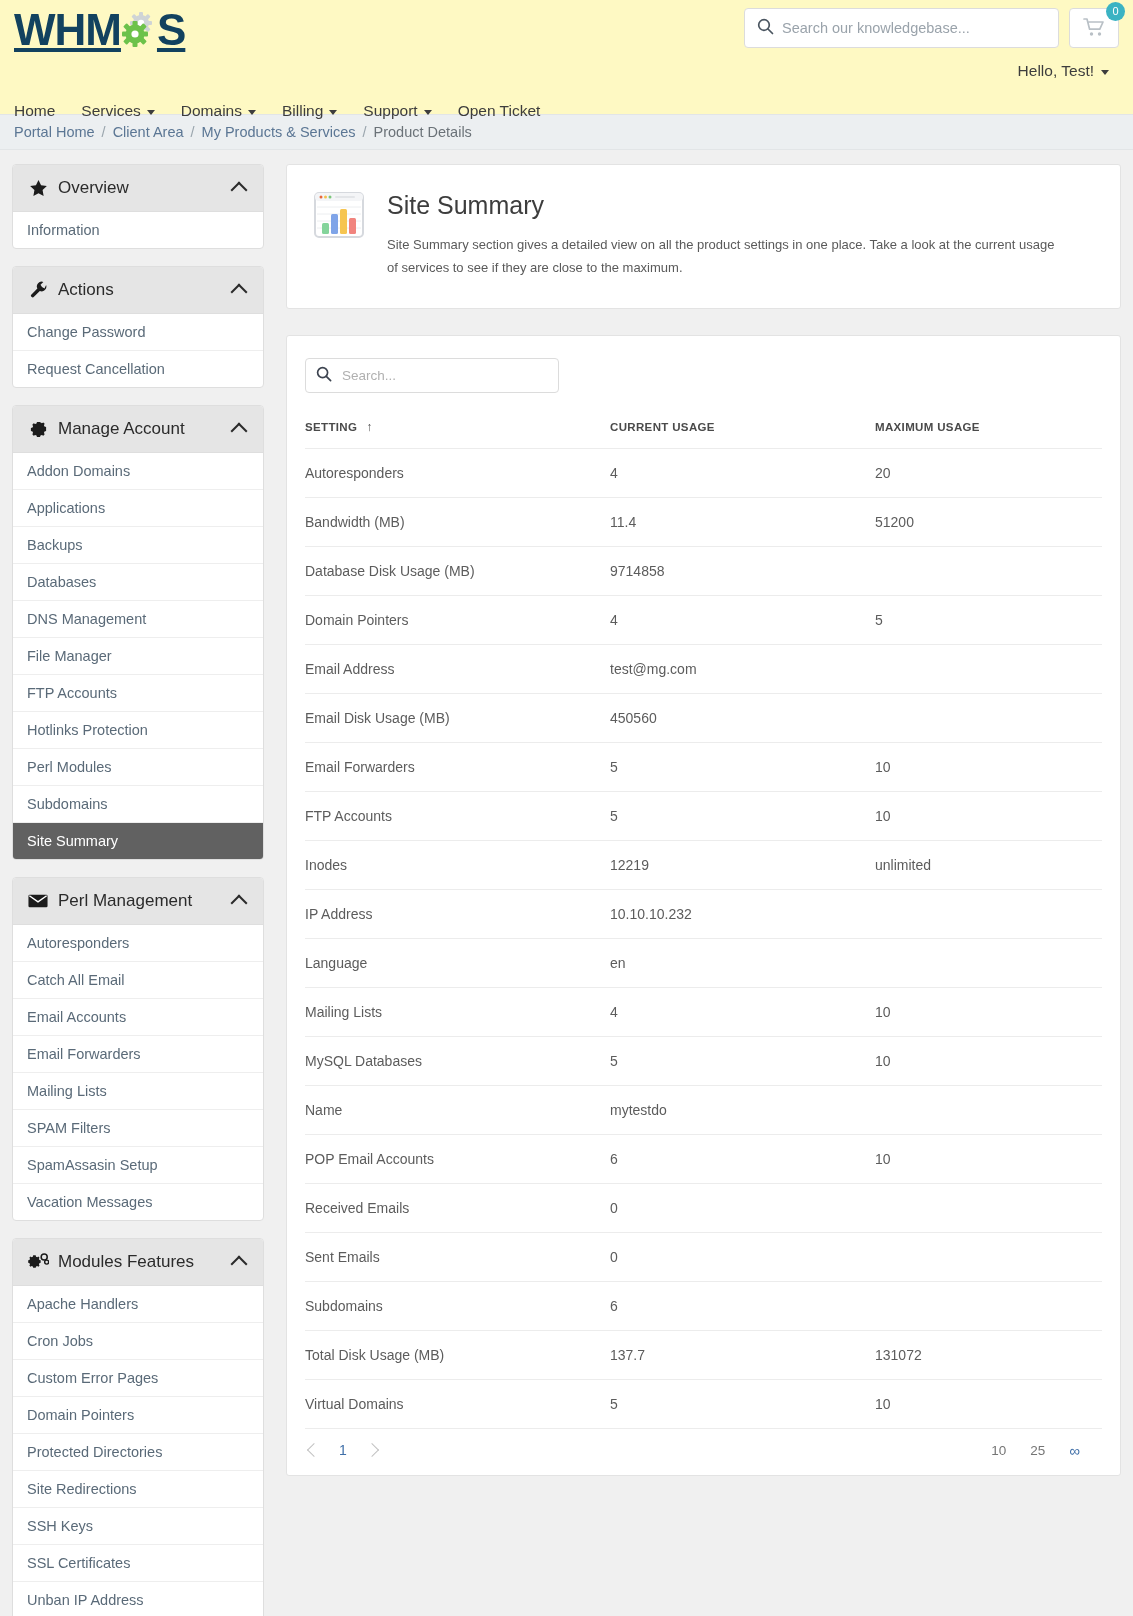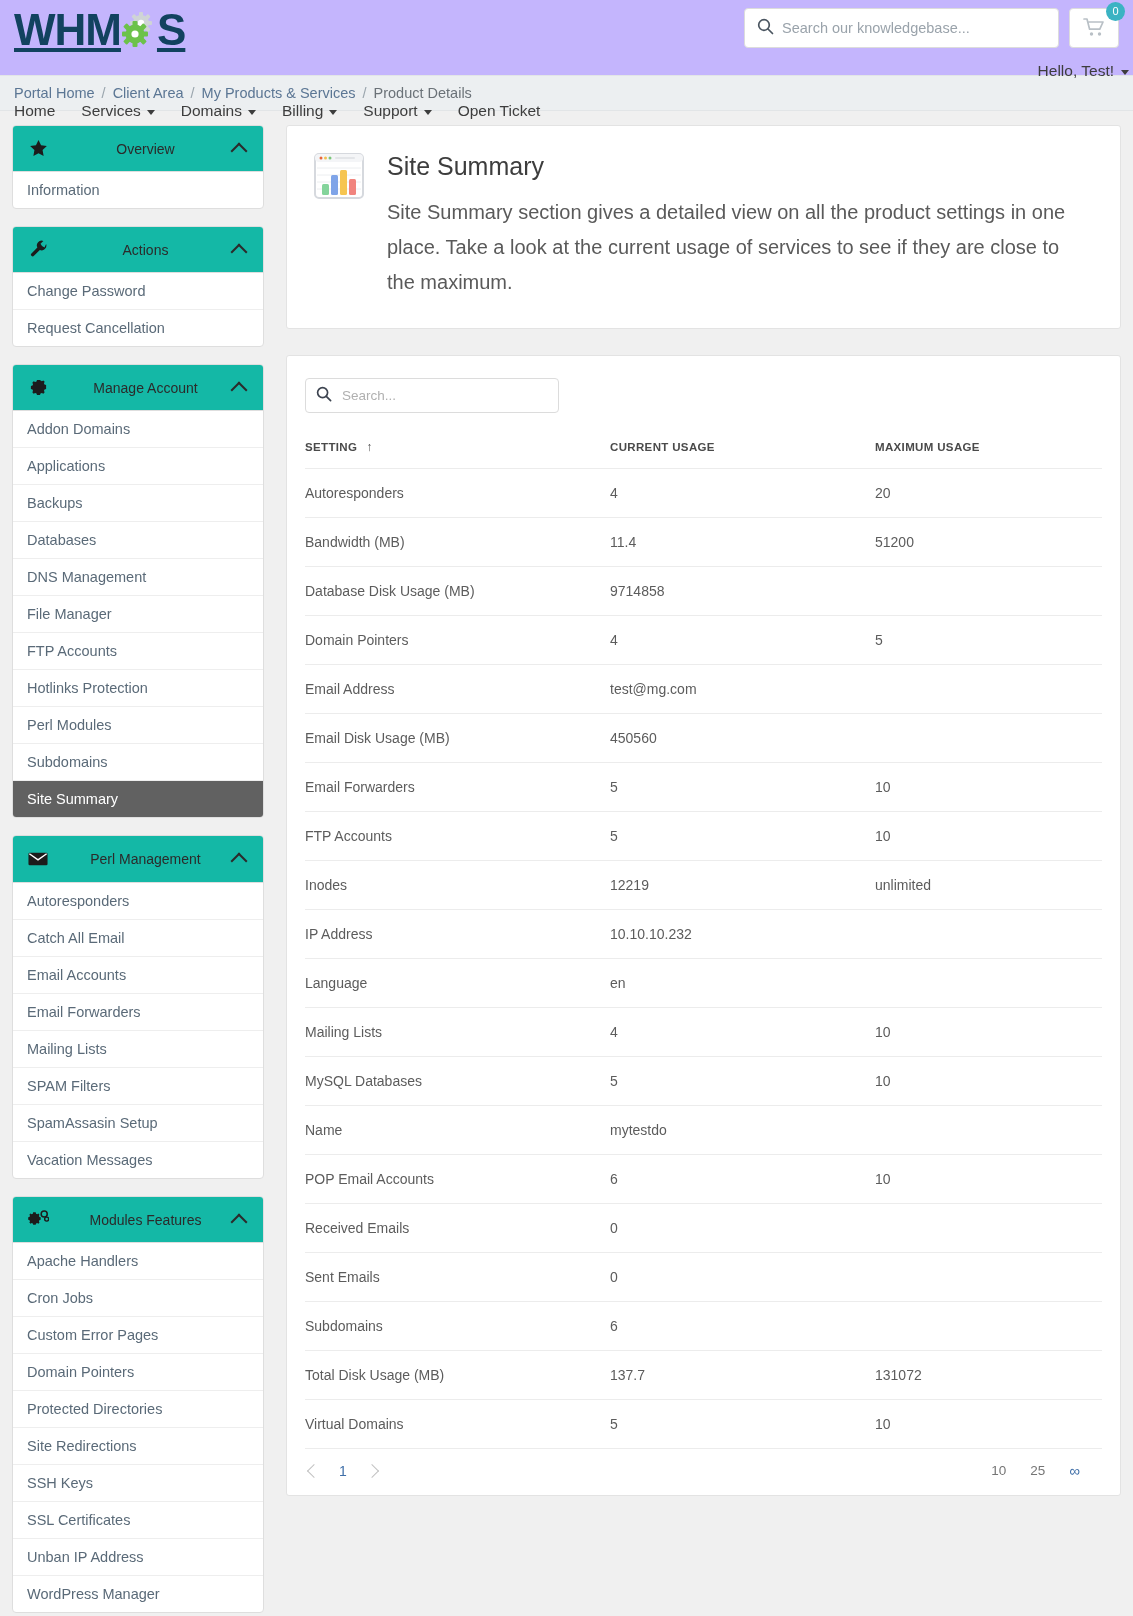--- a/index.html
+++ b/index.html
@@ -8,24 +8,24 @@
     min-height: 1616px;
     background: #f0f0f0;
     font-family: "Liberation Sans", sans-serif;
     font-size: 14px;
     color: #4a4a4a;
     -webkit-font-smoothing: antialiased;
   }
 
   
   .topbar {
-    background: #c4b5fd;
+    background: #fef9c3;
     padding: 0 12px;
     position: relative;
-    height: 75px;
+    height: 114px;
   }
   .logo {
     position: absolute;
     left: 14px;
     top: 8px;
     font-size: 44px;
     font-weight: bold;
     letter-spacing: -1px;
     color: #12425f;
     line-height: 1;
@@ -115,21 +115,21 @@
   .caret {
     width: 0; height: 0;
     border-left: 4.5px solid transparent;
     border-right: 4.5px solid transparent;
     border-top: 5px solid #3d3d3d;
     display: inline-block;
     margin-top: 3px;
   }
   .hello {
     position: absolute;
-    right: 4px;
+    right: 24px;
     top: 62px;
     font-size: 15.5px;
     color: #3d3d3d;
     display: flex;
     align-items: center;
     gap: 7px;
     text-decoration: none;
   }
 
   
@@ -159,29 +159,28 @@
 
   
   .panel {
     background: #fff;
     border: 1px solid #dedede;
     border-radius: 4px;
     margin-bottom: 17px;
     overflow: hidden;
   }
   .panel-head {
-    background: #14b8a6;
+    background: #e5e5e5;
     border-bottom: 1px solid #dedede;
     padding: 13px 14px;
     display: flex;
     align-items: center;
-    font-size: 14px;
+    font-size: 17px;
     color: #2b2b2b;
     cursor: pointer;
-    text-align: center;
   }
   .panel-head .head-icon {
     width: 22px;
     display: inline-flex;
     align-items: center;
     justify-content: center;
     margin-right: 9px;
     color: #222;
   }
   .panel-head .head-title { flex: 1; }
@@ -218,21 +217,21 @@
   .summary-head { padding: 24px 26px 28px 26px; display: flex; gap: 22px; }
   .summary-icon { flex: 0 0 52px; }
   .summary-title {
     font-size: 25px;
     color: #3d3d3d;
     font-weight: normal;
     margin-bottom: 14px;
     margin-top: 2px;
   }
   .summary-desc {
-    font-size: 20px;
+    font-size: 13px;
     color: #5a5a5a;
     line-height: 1.75;
     max-width: 680px;
   }
 
   
   .table-card { padding: 22px 18px 0 18px; }
   .tbl-search {
     width: 254px;
     height: 35px;

